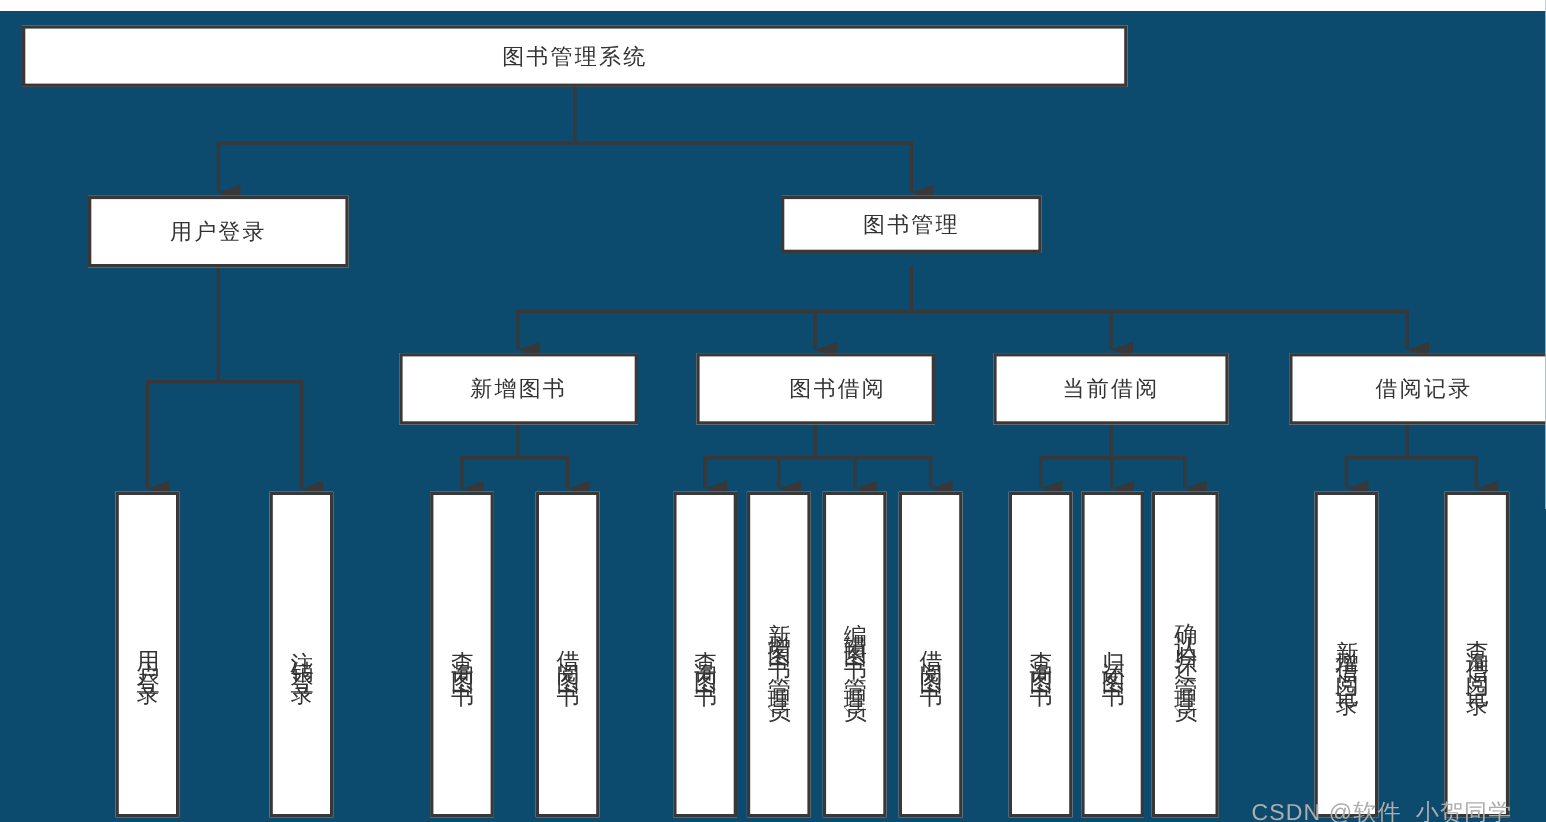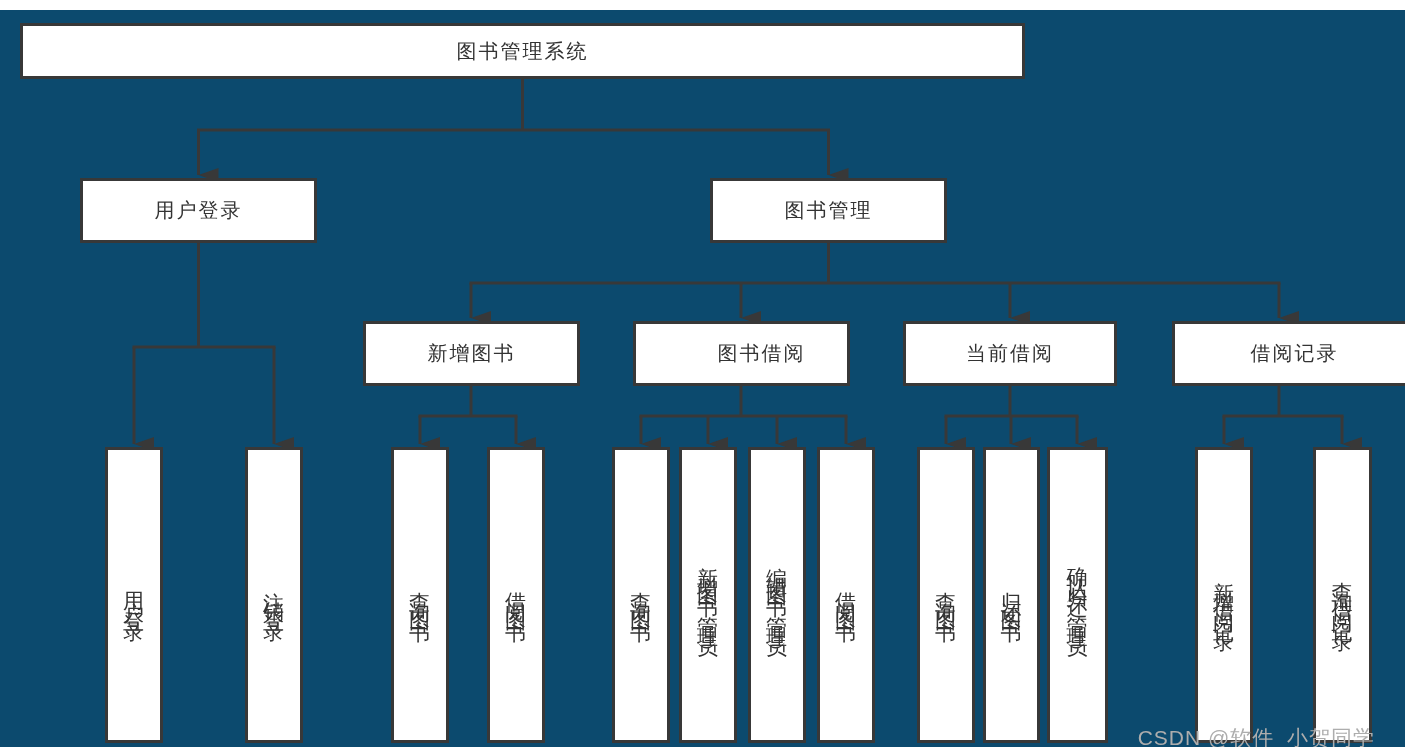--- a/index.html
+++ b/index.html
@@ -41,21 +41,21 @@
   .leaf .vtext {
     writing-mode: vertical-rl;
     letter-spacing: 10px;
     line-height: 1;
     max-height: 284px;
   }
   
   .n-root            { left: 20px;   top: 13px;  width: 1005px; height: 56px; }
   
   .n-user-login      { left: 80px;   top: 168px; width: 237px;  height: 65px; }
-  .n-book-mgmt       { left: 710px;  top: 168px; width: 237px;  height: 65px; text-align: right; }
+  .n-book-mgmt       { left: 710px;  top: 168px; width: 237px;  height: 52px; text-align: right; }
   
   .n-new-book-rec    { left: 363px;  top: 311px; width: 217px;  height: 65px; }
   .n-book-borrow     { left: 633px;  top: 311px; width: 217px;  height: 65px; padding-left: 40px; }
   .n-current-borrow  { left: 903px;  top: 311px; width: 214px;  height: 65px; }
   .n-borrow-records  { left: 1172px; top: 311px; width: 245px;  height: 65px; }
   
   .n-l-user-login    { left: 105px;  top: 437px; width: 58px; height: 296px; }
   .n-l-logout        { left: 245px;  top: 437px; width: 58px; height: 296px; }
   .n-l-nr-query      { left: 391px;  top: 437px; width: 58px; height: 296px; }
   .n-l-nr-borrow     { left: 487px;  top: 437px; width: 58px; height: 296px; }

